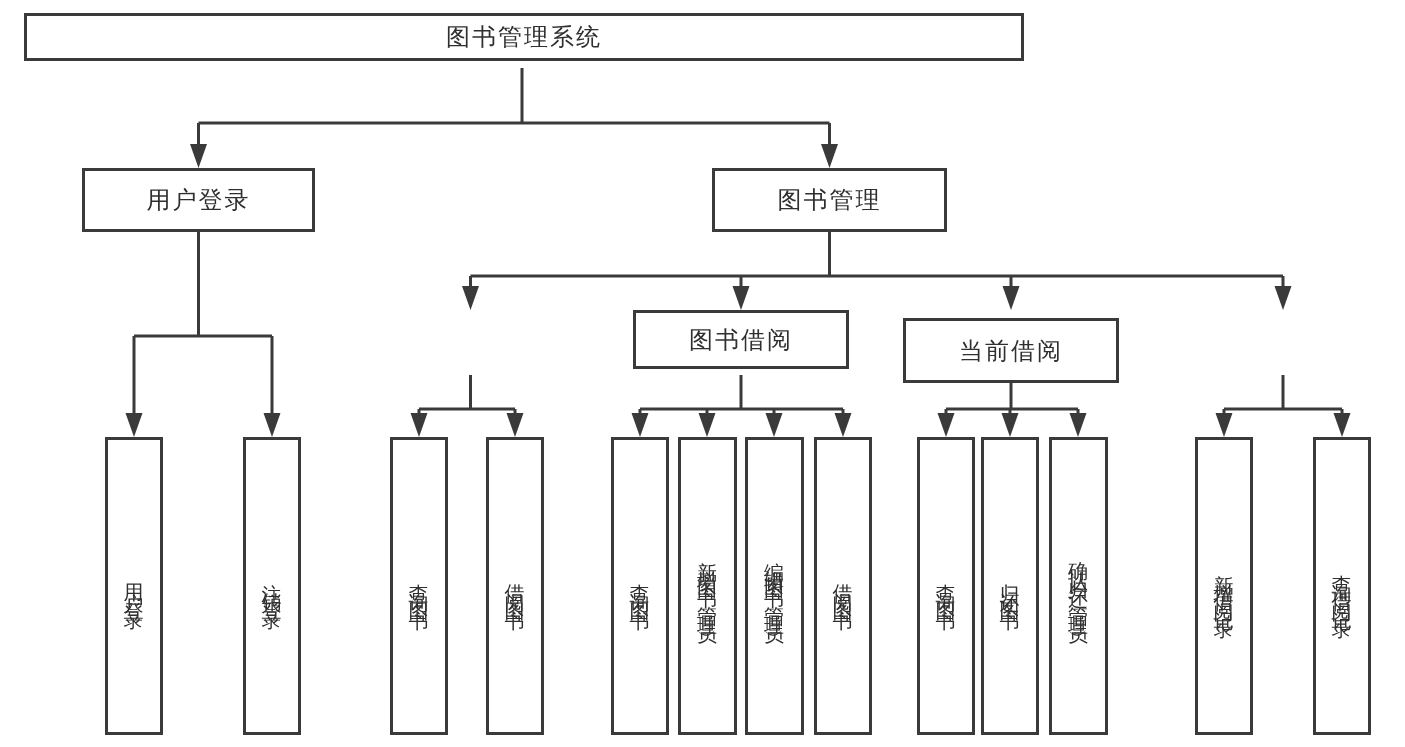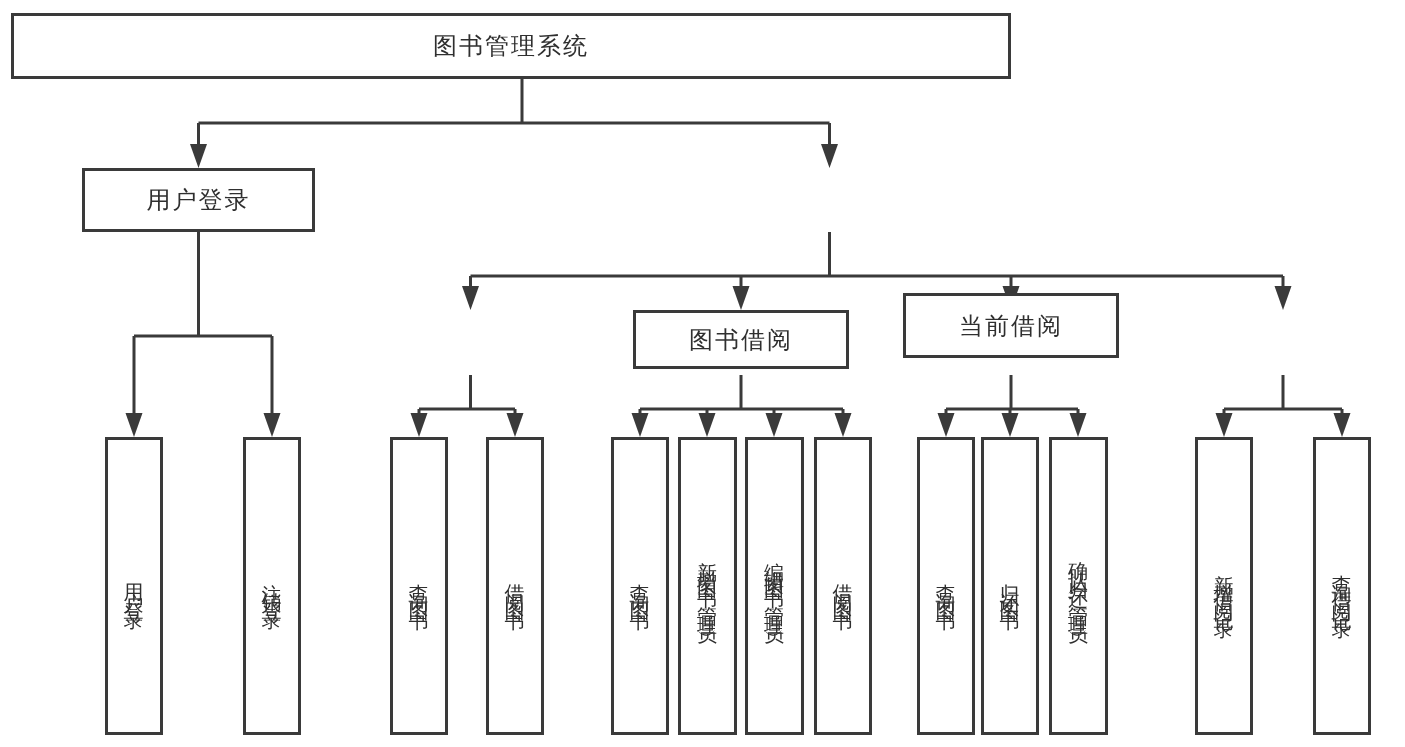--- a/index.html
+++ b/index.html
@@ -65,32 +65,35 @@
       <polygon points="1001.5,413 1018.5,413 1010,437" fill="#3a3a3a" stroke="none"></polygon>
       <polygon points="1069.5,413 1086.5,413 1078,437" fill="#3a3a3a" stroke="none"></polygon>
     </g>
     <g stroke="#3a3a3a" stroke-width="3">
       <path d="M1283 375 V409 M1224 409 H1342 M1224 409 V414 M1342 409 V414"></path>
       <polygon points="1215.5,413 1232.5,413 1224,437" fill="#3a3a3a" stroke="none"></polygon>
       <polygon points="1333.5,413 1350.5,413 1342,437" fill="#3a3a3a" stroke="none"></polygon>
     </g>
   </svg>
 
-  <div class="node" style="left:11px; top:13px; width:1000px; height:66px;align-items:center;">
+  <div class="node" style="left:24px; top:13px; width:1000px; height:48px;align-items:center;">
     <span>图书管理系统</span>
   </div>
 
   <div class="node" style="left:82px; top:168px; width:233px; height:64px;">
     <span>用户登录</span>
   </div>
+  <div class="node" style="left:712px; top:168px; width:235px; height:64px;">
+    <span>图书管理</span>
+  </div>
 
   <div class="node" style="left:633px; top:310px; width:216px; height:59px;">
     <span>图书借阅</span>
   </div>
-  <div class="node" style="left:903px; top:293px; width:216px; height:65px;">
+  <div class="node" style="left:903px; top:318px; width:216px; height:65px;">
     <span>当前借阅</span>
   </div>
 
   <div class="node leaf" style="left:105px; top:437px; width:58px; height:298px;">
     <span class="vtext">用户登录</span>
   </div>
   <div class="node leaf" style="left:243px; top:437px; width:58px; height:298px;">
     <span class="vtext">注销登录</span>
   </div>
 

